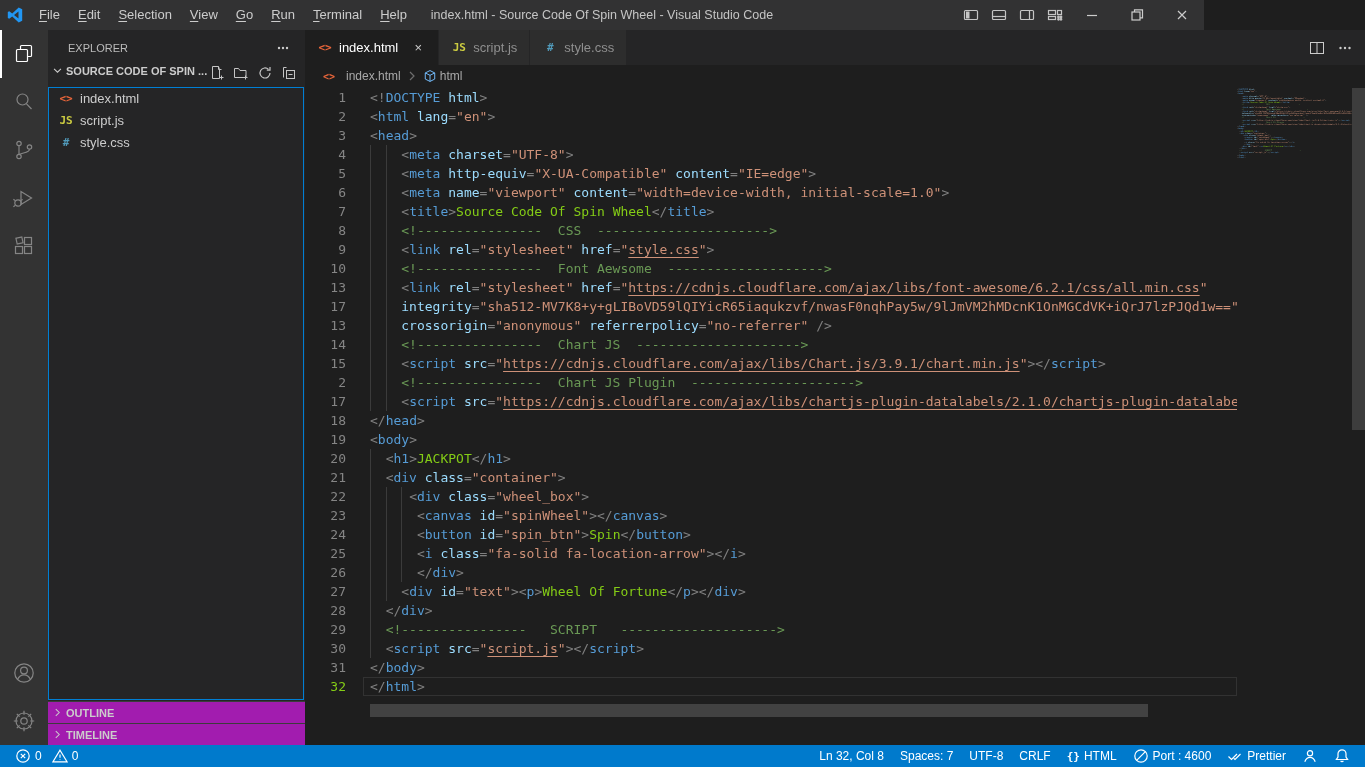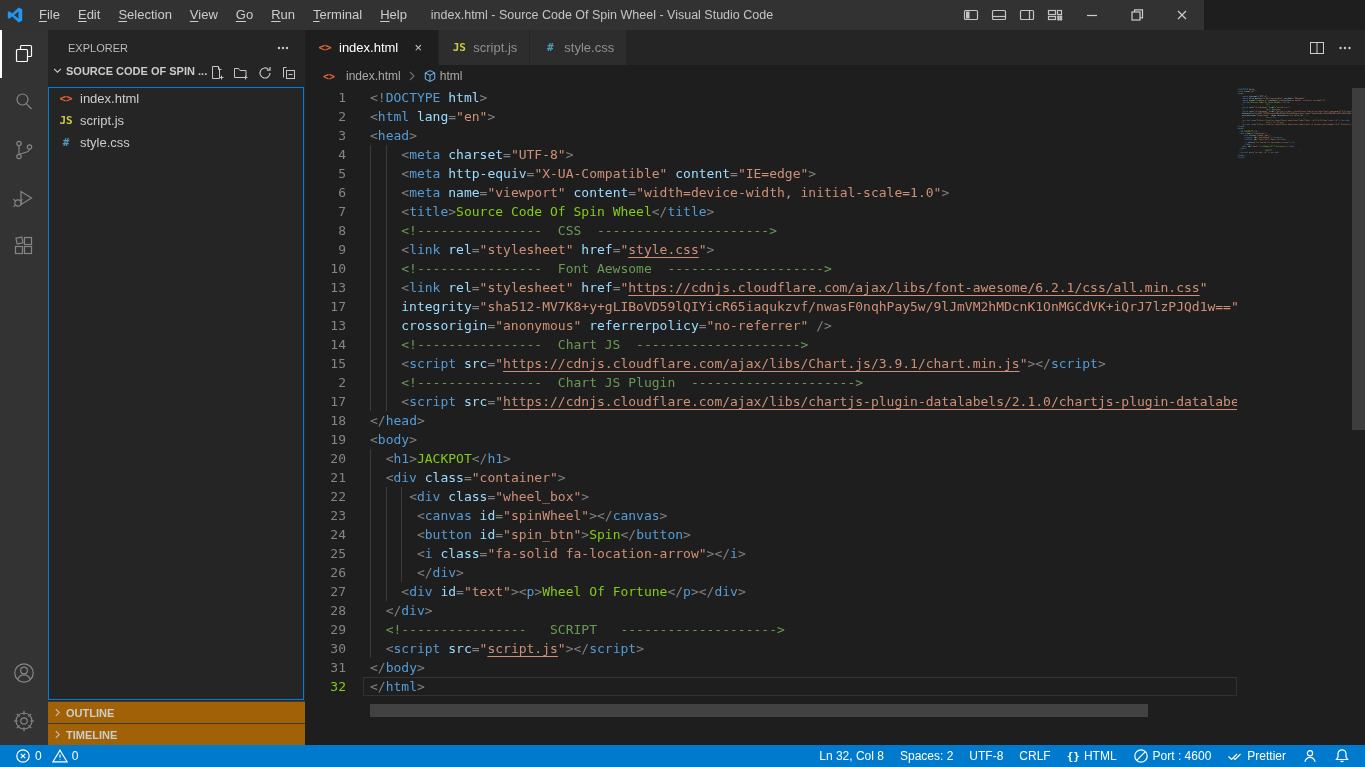--- a/index.html
+++ b/index.html
@@ -31,21 +31,21 @@
   .sb-header .sb-more{margin-left:auto;color:#cccccc}
   .sb-section{height:22px;display:flex;align-items:flex-start;font-size:11px;font-weight:bold;color:#cccccc;padding-right:8px}
   .sb-section .chev{width:18px;display:flex;justify-content:center}
   .sb-section .lbl{flex:1;white-space:nowrap;overflow:hidden}
   .sb-actions{display:flex;gap:8px;color:#c5c5c5}
   .sb-actions span{width:16px;height:16px}
   .file-row{height:22px;display:flex;align-items:center;padding-left:10px;color:#cccccc}
   .file-ico{width:16px;margin-right:6px;font-weight:bold;font-size:11px;text-align:center;font-family:"DejaVu Sans Mono",monospace}
   .fi-html{color:#e8653a}.fi-js{color:#cbcb41}.fi-css{color:#519aba}
   .tree-focus{position:absolute;left:0;top:57px;width:256px;height:613px;border:1px solid #007fd4;pointer-events:none}
-  .sb-bottom-sec{position:absolute;left:0;width:257px;height:22px;display:flex;align-items:center;font-size:11px;font-weight:bold;color:#cccccc;border-top:1px solid #3c3c3c;background:#a16207}
+  .sb-bottom-sec{position:absolute;left:0;width:257px;height:22px;display:flex;align-items:center;font-size:11px;font-weight:bold;color:#cccccc;border-top:1px solid #3c3c3c;background:#a21caf}
   .sb-bottom-sec .chev{width:18px;display:flex;justify-content:center}
   #outline-sec{top:671px}
   #timeline-sec{top:693px}
 
   
   .editor{position:absolute;left:305px;top:30px;width:1060px;height:715px;background:#1e1e1e}
   .tabbar{height:35px;background:#252526;display:flex}
   .tab{height:35px;display:flex;align-items:center;padding:0 12px;background:#2d2d2d;color:#8f8f8f;border-right:1px solid #252526;font-size:13px;gap:6px}
   .tab.active{background:#1e1e1e;color:#ffffff}
   .tab .file-ico{margin:0}
@@ -586,21 +586,21 @@
           </svg>
         </span>
         <span>0</span>
       </div>
     </div>
   <div class="st-right" id="status-right">
       <div class="st-item">
         <span>Ln 32, Col 8</span>
       </div>
       <div class="st-item">
-        <span>Spaces: 2</span>
+        <span>Spaces: 7</span>
       </div>
       <div class="st-item">
         <span>UTF-8</span>
       </div>
       <div class="st-item">
         <span>CRLF</span>
       </div>
       <div class="st-item">
         <span class="braces">{}</span>
         <span>HTML</span>

